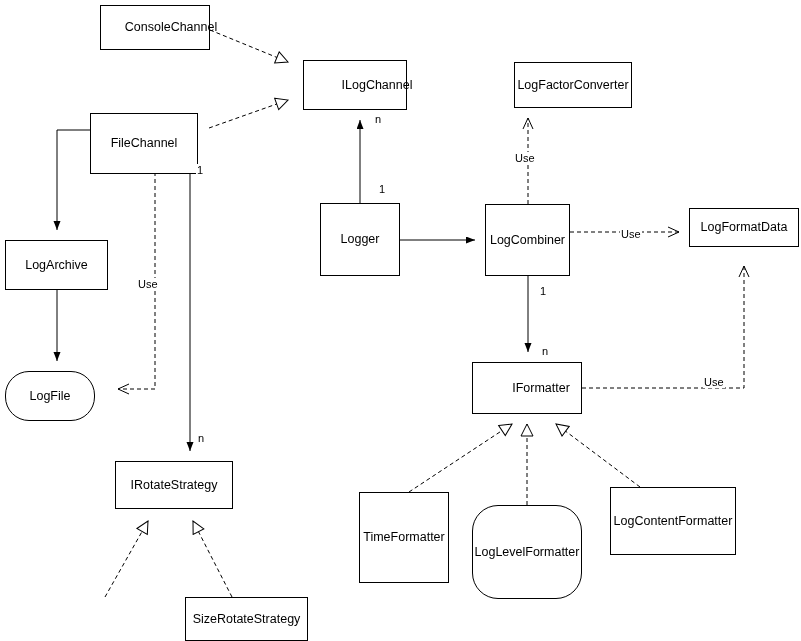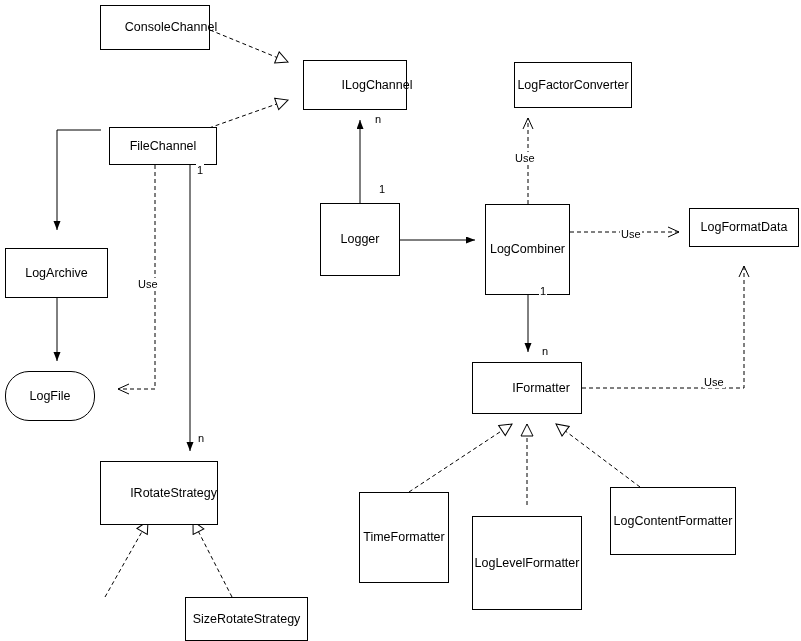--- a/index.html
+++ b/index.html
@@ -107,51 +107,51 @@
 
   <div class="node" style="left:100px;top:5px;width:110px;height:45px;padding-left:32px;">
     <span>ConsoleChannel</span>
   </div>
   <div class="node" style="left:303px;top:60px;width:104px;height:50px;padding-left:44px;">
     <span>ILogChannel</span>
   </div>
   <div class="node" style="left:469px;top:62px;width:118px;height:46px;margin-left:45px;">
     <span>LogFactorConverter</span>
   </div>
-  <div class="node" style="left:109px;top:113px;width:108px;height:38px;margin-top:14px;">
+  <div class="node" style="left:90px;top:113px;width:108px;height:61px;">
     <span>FileChannel</span>
   </div>
-  <div class="node" style="left:5px;top:248px;width:103px;height:50px;">
+  <div class="node" style="left:5px;top:240px;width:103px;height:50px;">
     <span>LogArchive</span>
   </div>
   <div class="node" style="left:320px;top:203px;width:80px;height:73px;">
     <span>Logger</span>
   </div>
-  <div class="node" style="left:485px;top:204px;width:85px;height:91px;">
+  <div class="node" style="left:485px;top:204px;width:85px;height:72px;">
     <span>LogCombiner</span>
   </div>
   <div class="node" style="left:689px;top:208px;width:110px;height:39px;">
     <span>LogFormatData</span>
   </div>
   <div class="node" style="left:5px;top:371px;width:90px;height:50px;border-radius:24px;">
     <span>LogFile</span>
   </div>
   <div class="node" style="left:472px;top:362px;width:110px;height:52px;padding-left:28px;">
     <span>IFormatter</span>
   </div>
-  <div class="node" style="left:100px;top:461px;width:118px;height:64px;justify-content:flex-end;">
+  <div class="node" style="left:115px;top:461px;width:118px;height:48px;">
     <span>IRotateStrategy</span>
   </div>
   <div class="node" style="left:610px;top:487px;width:126px;height:68px;">
     <span>LogContentFormatter</span>
   </div>
   <div class="node" style="left:359px;top:492px;width:90px;height:91px;">
     <span>TimeFormatter</span>
   </div>
-  <div class="node" style="left:472px;top:516px;width:110px;height:94px;">
+  <div class="node" style="left:472px;top:505px;width:110px;height:94px;border-radius:26px;">
     <span>LogLevelFormatter</span>
   </div>
   <div class="node" style="left:185px;top:597px;width:123px;height:44px;">
     <span>SizeRotateStrategy</span>
   </div>
 
   <div class="edge-label" style="left:374px;top:113px;">n</div>
   <div class="edge-label" style="left:196px;top:164px;">1</div>
   <div class="edge-label" style="left:137px;top:278px;">Use</div>
   <div class="edge-label" style="left:378px;top:183px;">1</div>

